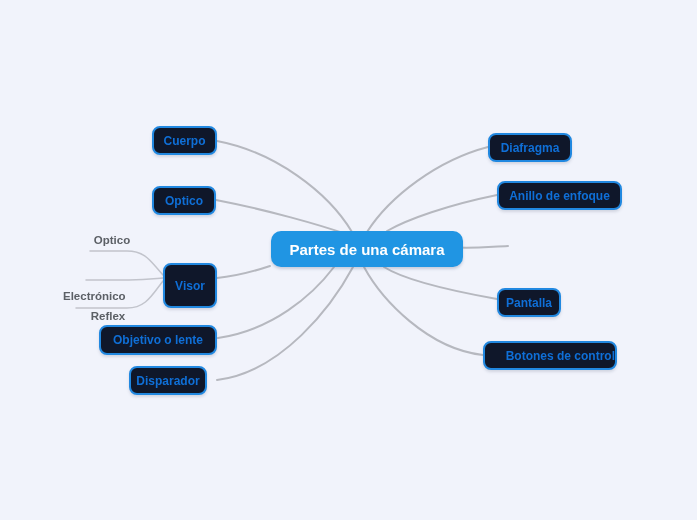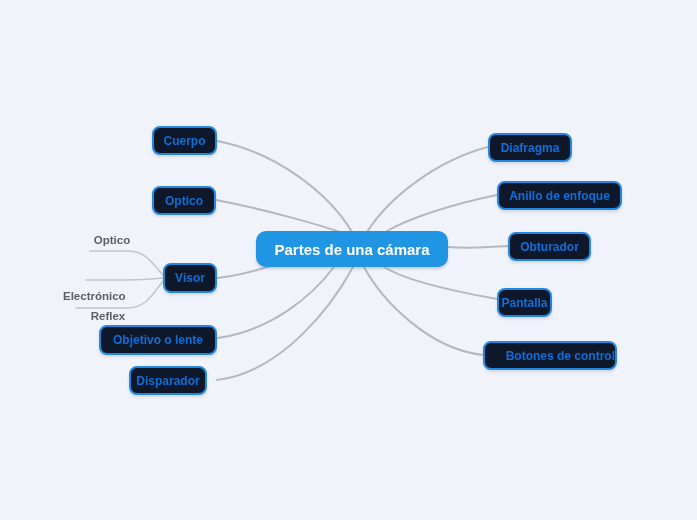--- a/index.html
+++ b/index.html
@@ -46,20 +46,21 @@
     justify-content: center;
     background: #2095e3;
     border: none;
     border-radius: 10px;
     color: #ffffff;
     font-weight: bold;
     font-size: 15px;
     white-space: nowrap;
     box-shadow: 0 2px 3px rgba(90,105,140,0.28);
     cursor: pointer;
+    margin-left: 15px;
   }
   .child-label {
     position: absolute;
     box-sizing: border-box;
     text-align: center;
     color: #5c6066;
     font-size: 11.5px;
     font-weight: bold;
     white-space: nowrap;
     cursor: pointer;
@@ -95,45 +96,42 @@
   </div>
 
   <div class="node" style="left:152px; top:126px; width:65px; height:29px;">
     <span>Cuerpo</span>
   </div>
 
   <div class="node" style="left:152px; top:186px; width:64px; height:29px;">
     <span>Optico</span>
   </div>
 
-  <div class="node" style="left:163px; top:263px; width:54px; height:30px;text-align:center;">
+  <div class="node" style="left:163px; top:263px; width:54px; height:45px;text-align:center;">
     <span>Visor</span>
   </div>
 
   <div class="node" style="left:99px; top:325px; width:118px; height:30px;">
     <span>Objetivo o lente</span>
   </div>
 
   <div class="node" style="left:129px; top:366px; width:78px; height:29px;">
     <span>Disparador</span>
   </div>
 
   <div class="node" style="left:488px; top:133px; width:84px; height:29px;">
     <span>Diafragma</span>
   </div>
 
   <div class="node" style="left:497px; top:181px; width:125px; height:29px;justify-content:center;">
     <span>Anillo de enfoque</span>
   </div>
 
-  <div class="node" style="left:508px; top:232px; width:83px; height:29px;">
-    <span>Obturador</span>
-  </div>
 
-  <div class="node" style="left:497px; top:288px; width:55px; height:29px;">
+  <div class="node" style="left:497px; top:288px; width:64px; height:29px;">
     <span>Pantalla</span>
   </div>
 
   <div class="node" style="left:483px; top:341px; width:134px; height:29px;justify-content:flex-end;">
     <span>Botones de control</span>
   </div>
 
   <div class="child-label" style="left:88px; top:234px; width:48px;">
     <span>Optico</span>
   </div>

